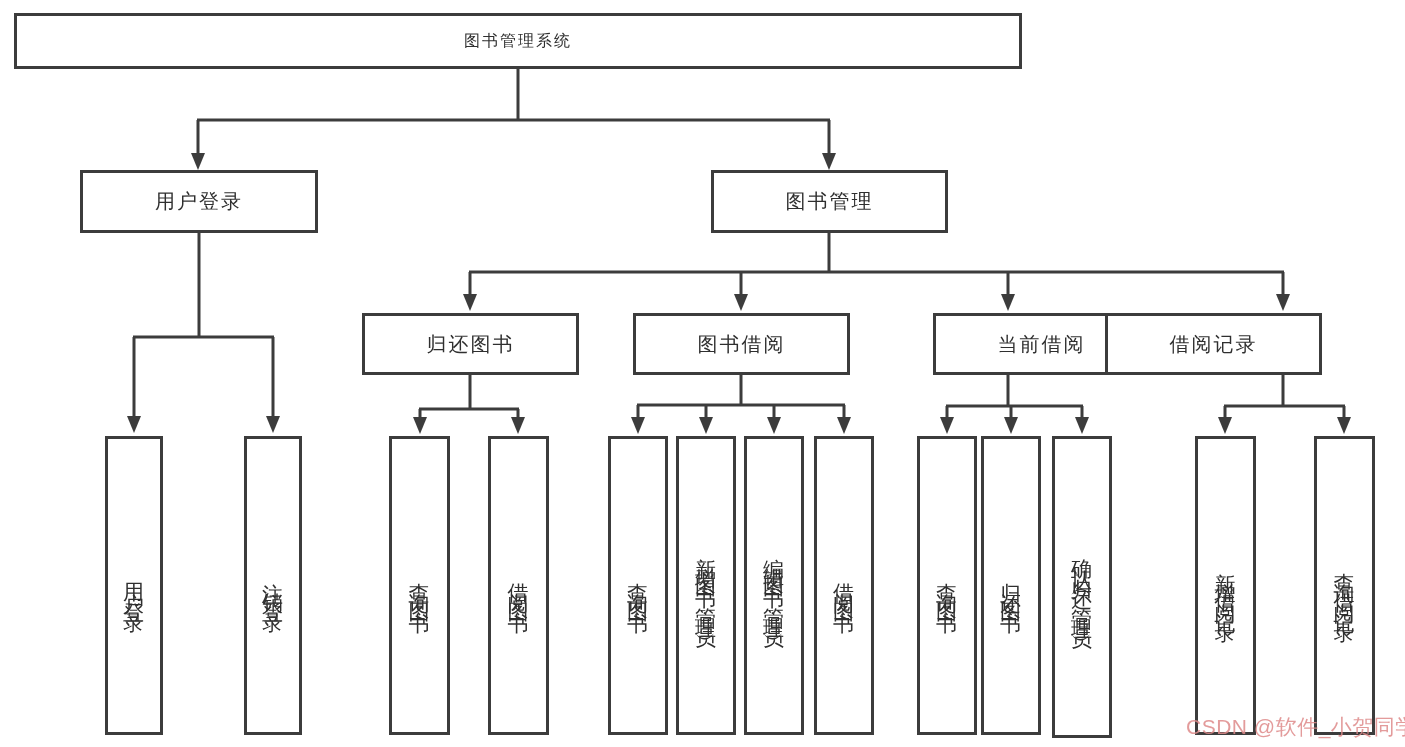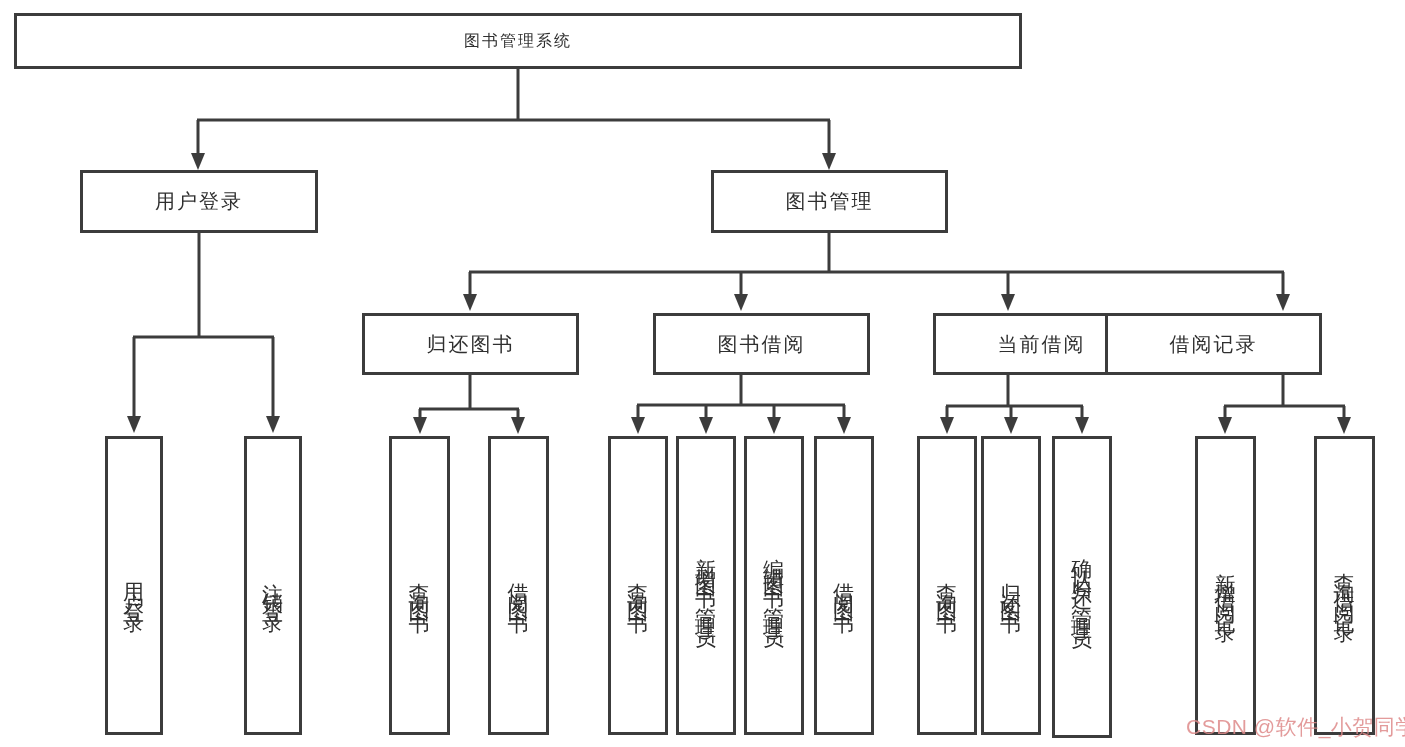--- a/index.html
+++ b/index.html
@@ -112,21 +112,21 @@
   <div class="hbox" style="left:80px; top:170px; width:238px; height:63px;">
     <span>用户登录</span>
   </div>
   <div class="hbox" style="left:711px; top:170px; width:237px; height:63px;font-family:Liberation Mono, monospace;">
     <span>图书管理</span>
   </div>
 
   <div class="hbox" style="left:362px; top:313px; width:217px; height:62px;">
     <span>归还图书</span>
   </div>
-  <div class="hbox" style="left:653px; top:313px; width:217px; height:62px;">
+  <div class="hbox" style="left:633px; top:313px; width:217px; height:62px;">
     <span>图书借阅</span>
   </div>
   <div class="hbox" style="left:900px; top:313px; width:217px; height:62px;margin-left:33px;">
     <span>当前借阅</span>
   </div>
   <div class="hbox" style="left:1105px; top:313px; width:217px; height:62px;">
     <span>借阅记录</span>
   </div>
 
   <div class="vbox" style="left:105px; top:436px; width:58px; height:299px;">

